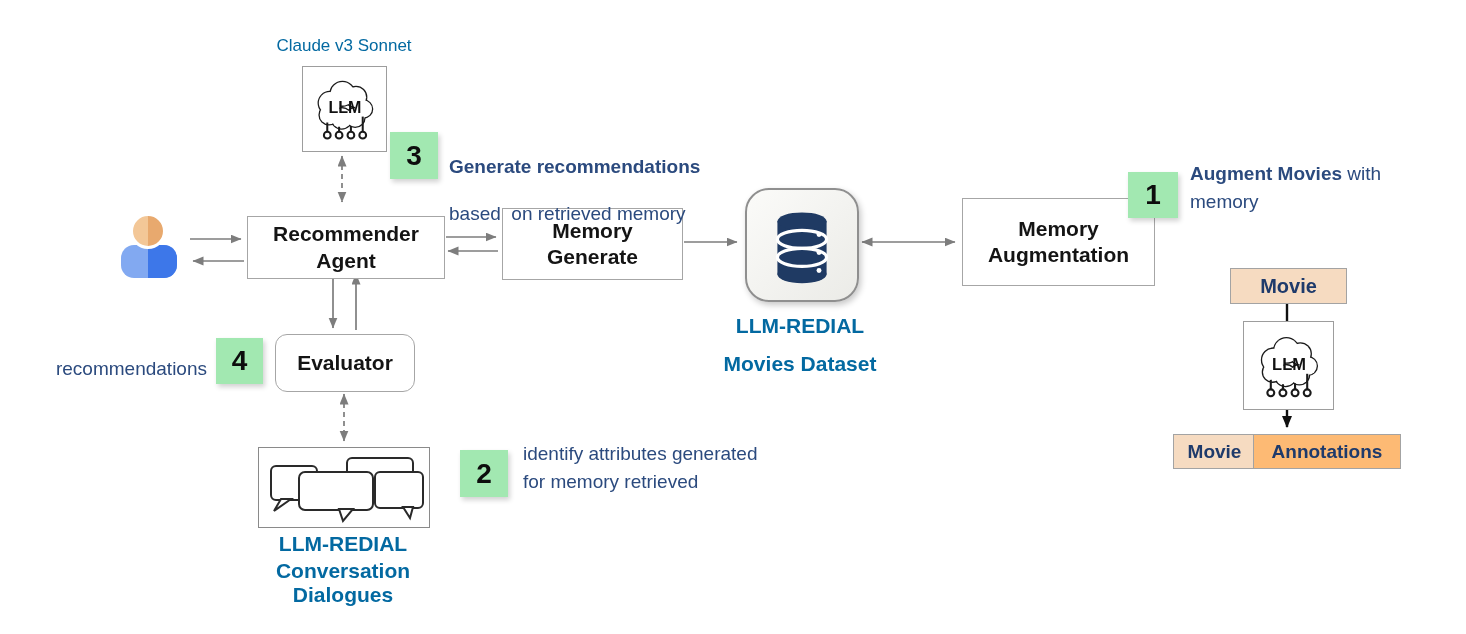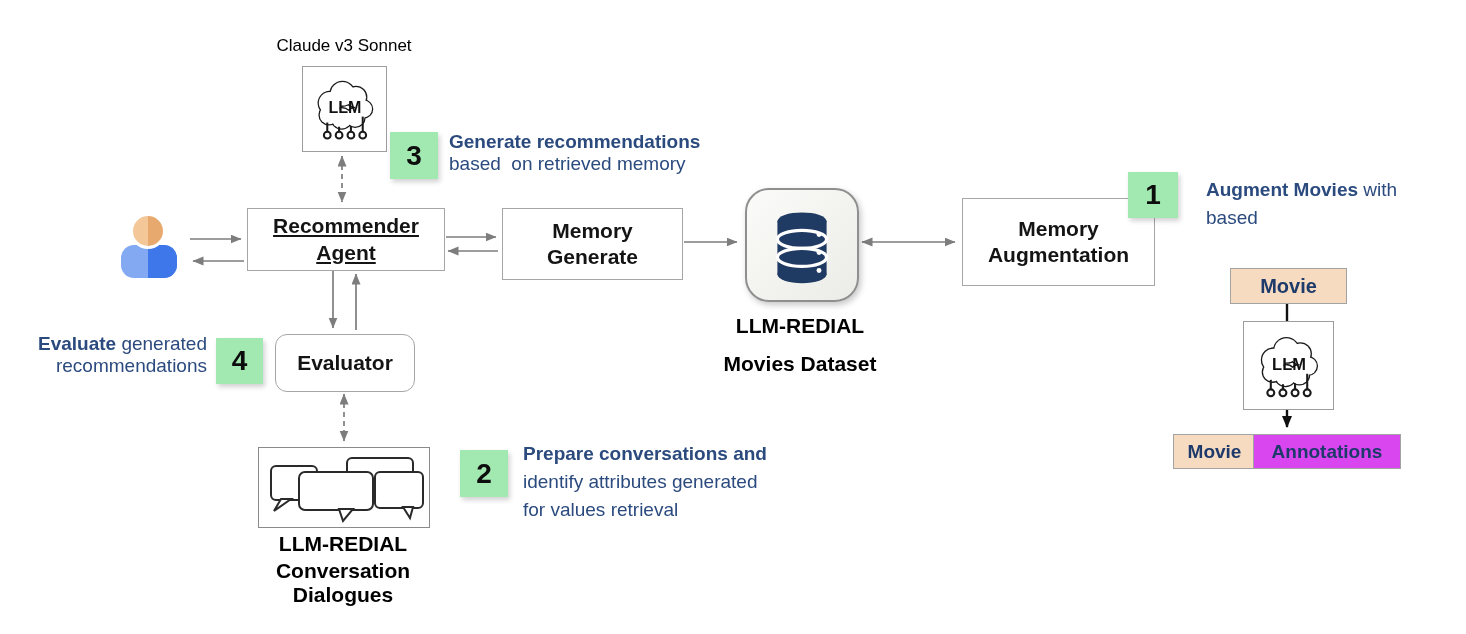--- a/index.html
+++ b/index.html
@@ -16,54 +16,54 @@
   .box{
     position:absolute;background:#fff;border:1.6px solid #a6a6a6;z-index:2;
     display:flex;align-items:center;justify-content:center;text-align:center;
     color:#141414;font-weight:600;font-size:21px;line-height:1.24;
   }
   .box .wrap{display:inline-block;}
   
   .iconbox{position:absolute;background:#fff;border:1.5px solid #9d9d9d;z-index:2;
     display:flex;align-items:center;justify-content:center;}
   
-  .lbl{position:absolute;z-index:2;text-align:center;color:#000000;}
+  .lbl{position:absolute;z-index:2;text-align:center;color:#0369a1;}
   .lbl.strong{font-weight:700;font-size:21px;}
   .lbl.plain{font-weight:400;font-size:17px;}
   
   .badge{
     position:absolute;width:48px;height:47px;background:#a2e8b1;z-index:3;
     display:flex;align-items:center;justify-content:center;
     font-size:28px;font-weight:700;color:#0d0d0d;
     box-shadow:2px 3px 5px rgba(0,0,0,.18);
   }
   
   .step{position:absolute;z-index:2;color:#2b4a7e;font-size:19px;}
   .step .line{white-space:pre;}
   .step .b{font-weight:700;}
-  .step.lh22 .line{line-height:22px;}
+  .step.lh22 .line{line-height:22px;margin-top:25px;}
   .step.lh28 .line{line-height:28px;}
   .step.right{text-align:right;}
   
   .dbbox{
     position:absolute;left:745px;top:188px;width:110px;height:110px;z-index:2;
     border:2px solid #8f8f8f;border-radius:24px;
     background:linear-gradient(135deg,#fbfbf9 0%,#ececE8 100%);
     background:linear-gradient(135deg,#fbfbf9 0%,#ebebe7 100%);
     box-shadow:2px 3px 6px rgba(0,0,0,.22);
     display:flex;align-items:center;justify-content:center;
   }
   
   .chip{
     position:absolute;z-index:2;border:1.6px solid #a3a3a3;
     display:flex;align-items:center;justify-content:center;
     font-weight:700;font-size:20px;color:#1e3a6b;
   }
   .chip.peach{background:#f6dbc1;}
-  .chip.aqua{background:#d946ef;}
+  .chip.aqua{background:#fdba74;}
   svg text{font-family:"Liberation Sans",sans-serif;}
 </style>
 </head>
 <body>
 
 <div class="canvas">
 
   <svg width="0" height="0" style="position:absolute" aria-hidden="true">
     <defs>
       <symbol id="llm-icon" viewBox="0 0 90 90">
@@ -137,21 +137,21 @@
         </clipPath>
       </defs>
     <rect x="3" y="35" width="56" height="33" rx="13" fill="#82a9f1"></rect>
     <circle cx="30" cy="21" r="16.5" fill="#f3c797" stroke="#ffffff" stroke-width="3"></circle>
     <g clip-path="url(#halfclip)">
       <rect x="3" y="35" width="56" height="33" rx="13" fill="#3d77e9"></rect>
       <circle cx="30" cy="21" r="16.5" fill="#e8a96e" stroke="#ffffff" stroke-width="3"></circle>
     </g>
   </svg>
 
-  <div class="box" style="left:247px;top:208px;width:196px;height:61px;text-decoration:underline;">
+  <div class="box" style="left:247px;top:216px;width:196px;height:61px;">
     <span class="wrap" style="max-width:180px;">Recommender Agent</span>
   </div>
   <div class="box" style="left:502px;top:208px;width:179px;height:70px;">
     <span class="wrap" style="max-width:120px;">Memory Generate</span>
   </div>
   <div class="box" style="left:962px;top:198px;width:191px;height:86px;">
     <span class="wrap" style="max-width:160px;">Memory Augmentation</span>
   </div>
   <div class="box" style="left:275px;top:334px;width:138px;height:56px;border-radius:12px;">
     <span class="wrap">Evaluator</span>
@@ -202,31 +202,29 @@
   </div>
   <div class="chip aqua" style="left:1253px;top:434px;width:146px;height:33px;font-size:19px;">
     <span>Annotations</span>
   </div>
 
   <div class="badge" style="left:1128px;top:172px;width:50px;height:46px;">1</div>
   <div class="badge" style="left:460px;top:450px;">2</div>
   <div class="badge" style="left:390px;top:132px;">3</div>
   <div class="badge" style="left:216px;top:338px;width:47px;height:46px;">4</div>
 
-  <div class="step lh28" style="left:1190px;top:176px;width:200px;margin-left:16px;">
+  <div class="step lh28" style="left:1190px;top:160px;width:200px;">
     <div class="line"><span class="b">Augment Movies</span><span class="r"> with</span></div>
-    <div class="line"><span class="b"></span><span class="r">based</span></div>
+    <div class="line"><span class="b"></span><span class="r">memory</span></div>
   </div>
   <div class="step lh28" style="left:523px;top:440px;width:230px;">
-    <div class="line"><span class="b">Prepare conversations and</span><span class="r"></span></div>
     <div class="line"><span class="b"></span><span class="r">identify attributes generated</span></div>
-    <div class="line"><span class="b"></span><span class="r">for values retrieval</span></div>
+    <div class="line"><span class="b"></span><span class="r">for memory retrieved</span></div>
   </div>
   <div class="step lh22" style="left:449px;top:131px;width:260px;">
     <div class="line"><span class="b">Generate recommendations</span><span class="r"></span></div>
     <div class="line"><span class="b"></span><span class="r">based  on retrieved memory</span></div>
   </div>
   <div class="step lh22 right" style="left:17px;top:333px;width:190px;">
-    <div class="line"><span class="b">Evaluate</span><span class="r"> generated</span></div>
     <div class="line"><span class="b"></span><span class="r">recommendations</span></div>
   </div>
 
 </div>
 
 </body></html>

